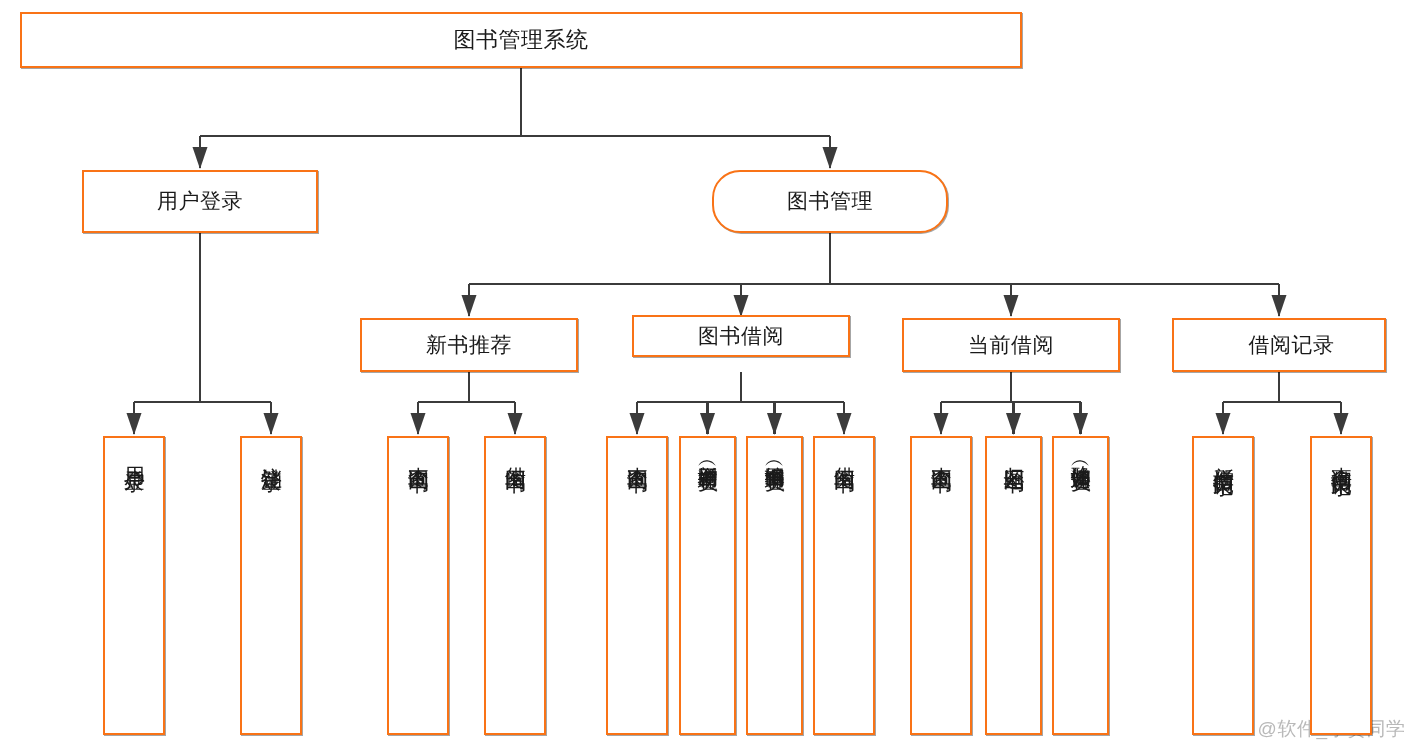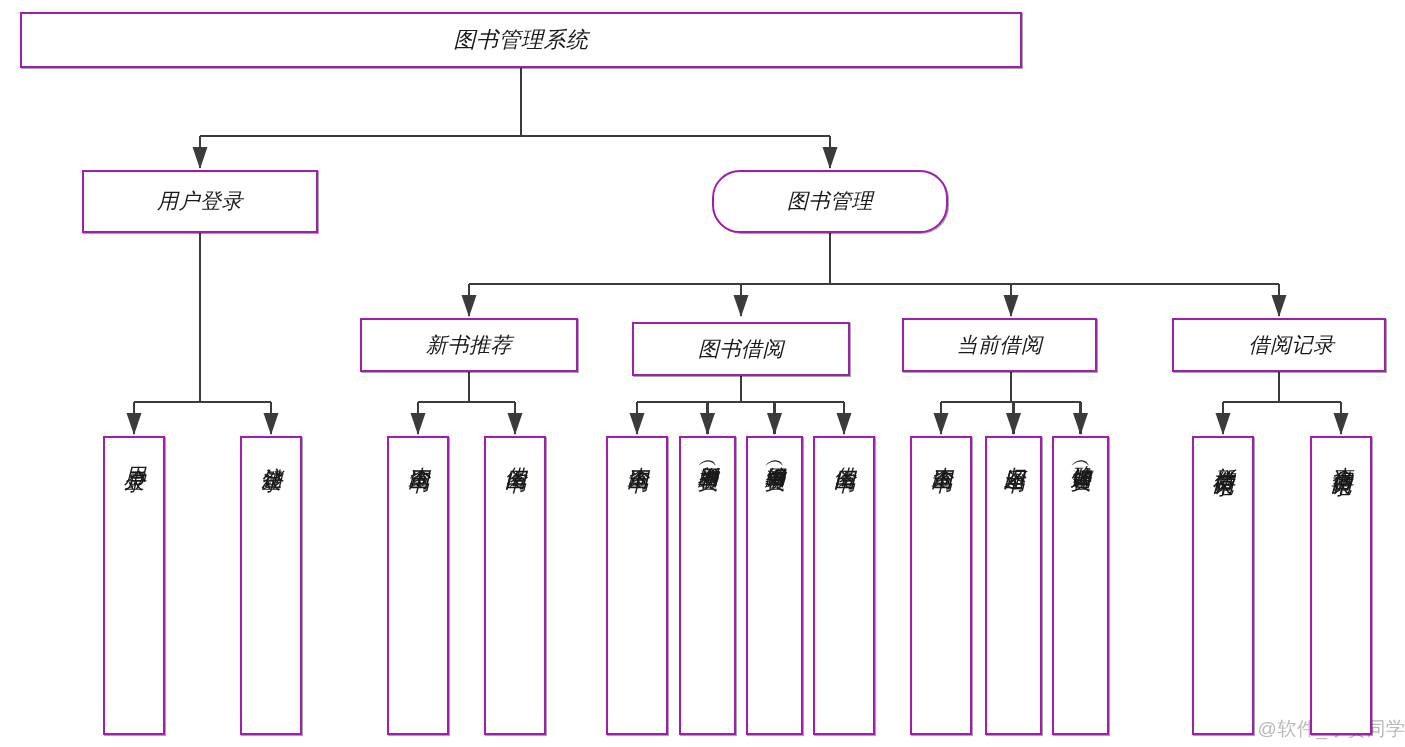--- a/index.html
+++ b/index.html
@@ -22,28 +22,27 @@
     position: absolute;
     left: 0;
     top: 0;
     width: 1405px;
     height: 747px;
     pointer-events: none;
   }
   .node {
     position: absolute;
     box-sizing: border-box;
-    border: 2px solid #a21caf;
+    border: 2px solid #f97316;
     background: #ffffff;
     display: flex;
     align-items: center;
     justify-content: center;
     color: #1a1a1a;
     box-shadow: 1px 1px 0 rgba(0,0,0,0.35);
-    font-style: italic;
   }
   .node .label {
     display: block;
     text-align: center;
     line-height: 1.18;
     letter-spacing: 0.5px;
     white-space: nowrap;
   }
   
   .node.h .label {
@@ -145,24 +144,24 @@
     </div>
     <div class="node h" style="left: 82px; top: 170px; width: 236px; height: 63px;">
       <span class="label">用户登录</span>
     </div>
     <div class="node h" style="left: 712px; top: 170px; width: 236px; height: 63px; border-radius: 28px;">
       <span class="label">图书管理</span>
     </div>
     <div class="node h" style="left: 360px; top: 318px; width: 218px; height: 54px;">
       <span class="label">新书推荐</span>
     </div>
-    <div class="node h" style="left: 632px; top: 322px; width: 218px; height: 54px;">
+    <div class="node h" style="left: 632px; top: 315px; width: 218px; height: 42px;">
       <span class="label">图书借阅</span>
     </div>
-    <div class="node h" style="left: 902px; top: 318px; width: 195px; height: 54px;">
+    <div class="node h" style="left: 902px; top: 318px; width: 218px; height: 54px;">
       <span class="label">当前借阅</span>
     </div>
     <div class="node h" style="left: 1172px; top: 318px; width: 214px; height: 54px; padding-left: 25px;">
       <span class="label">借阅记录</span>
     </div>
     <div class="node v" style="left: 103px; top: 436px; width: 62px; height: 299px;">
       <span class="label">用户登录</span>
     </div>
     <div class="node v" style="left: 240px; top: 436px; width: 62px; height: 299px;">
       <span class="label">注销登录</span>

